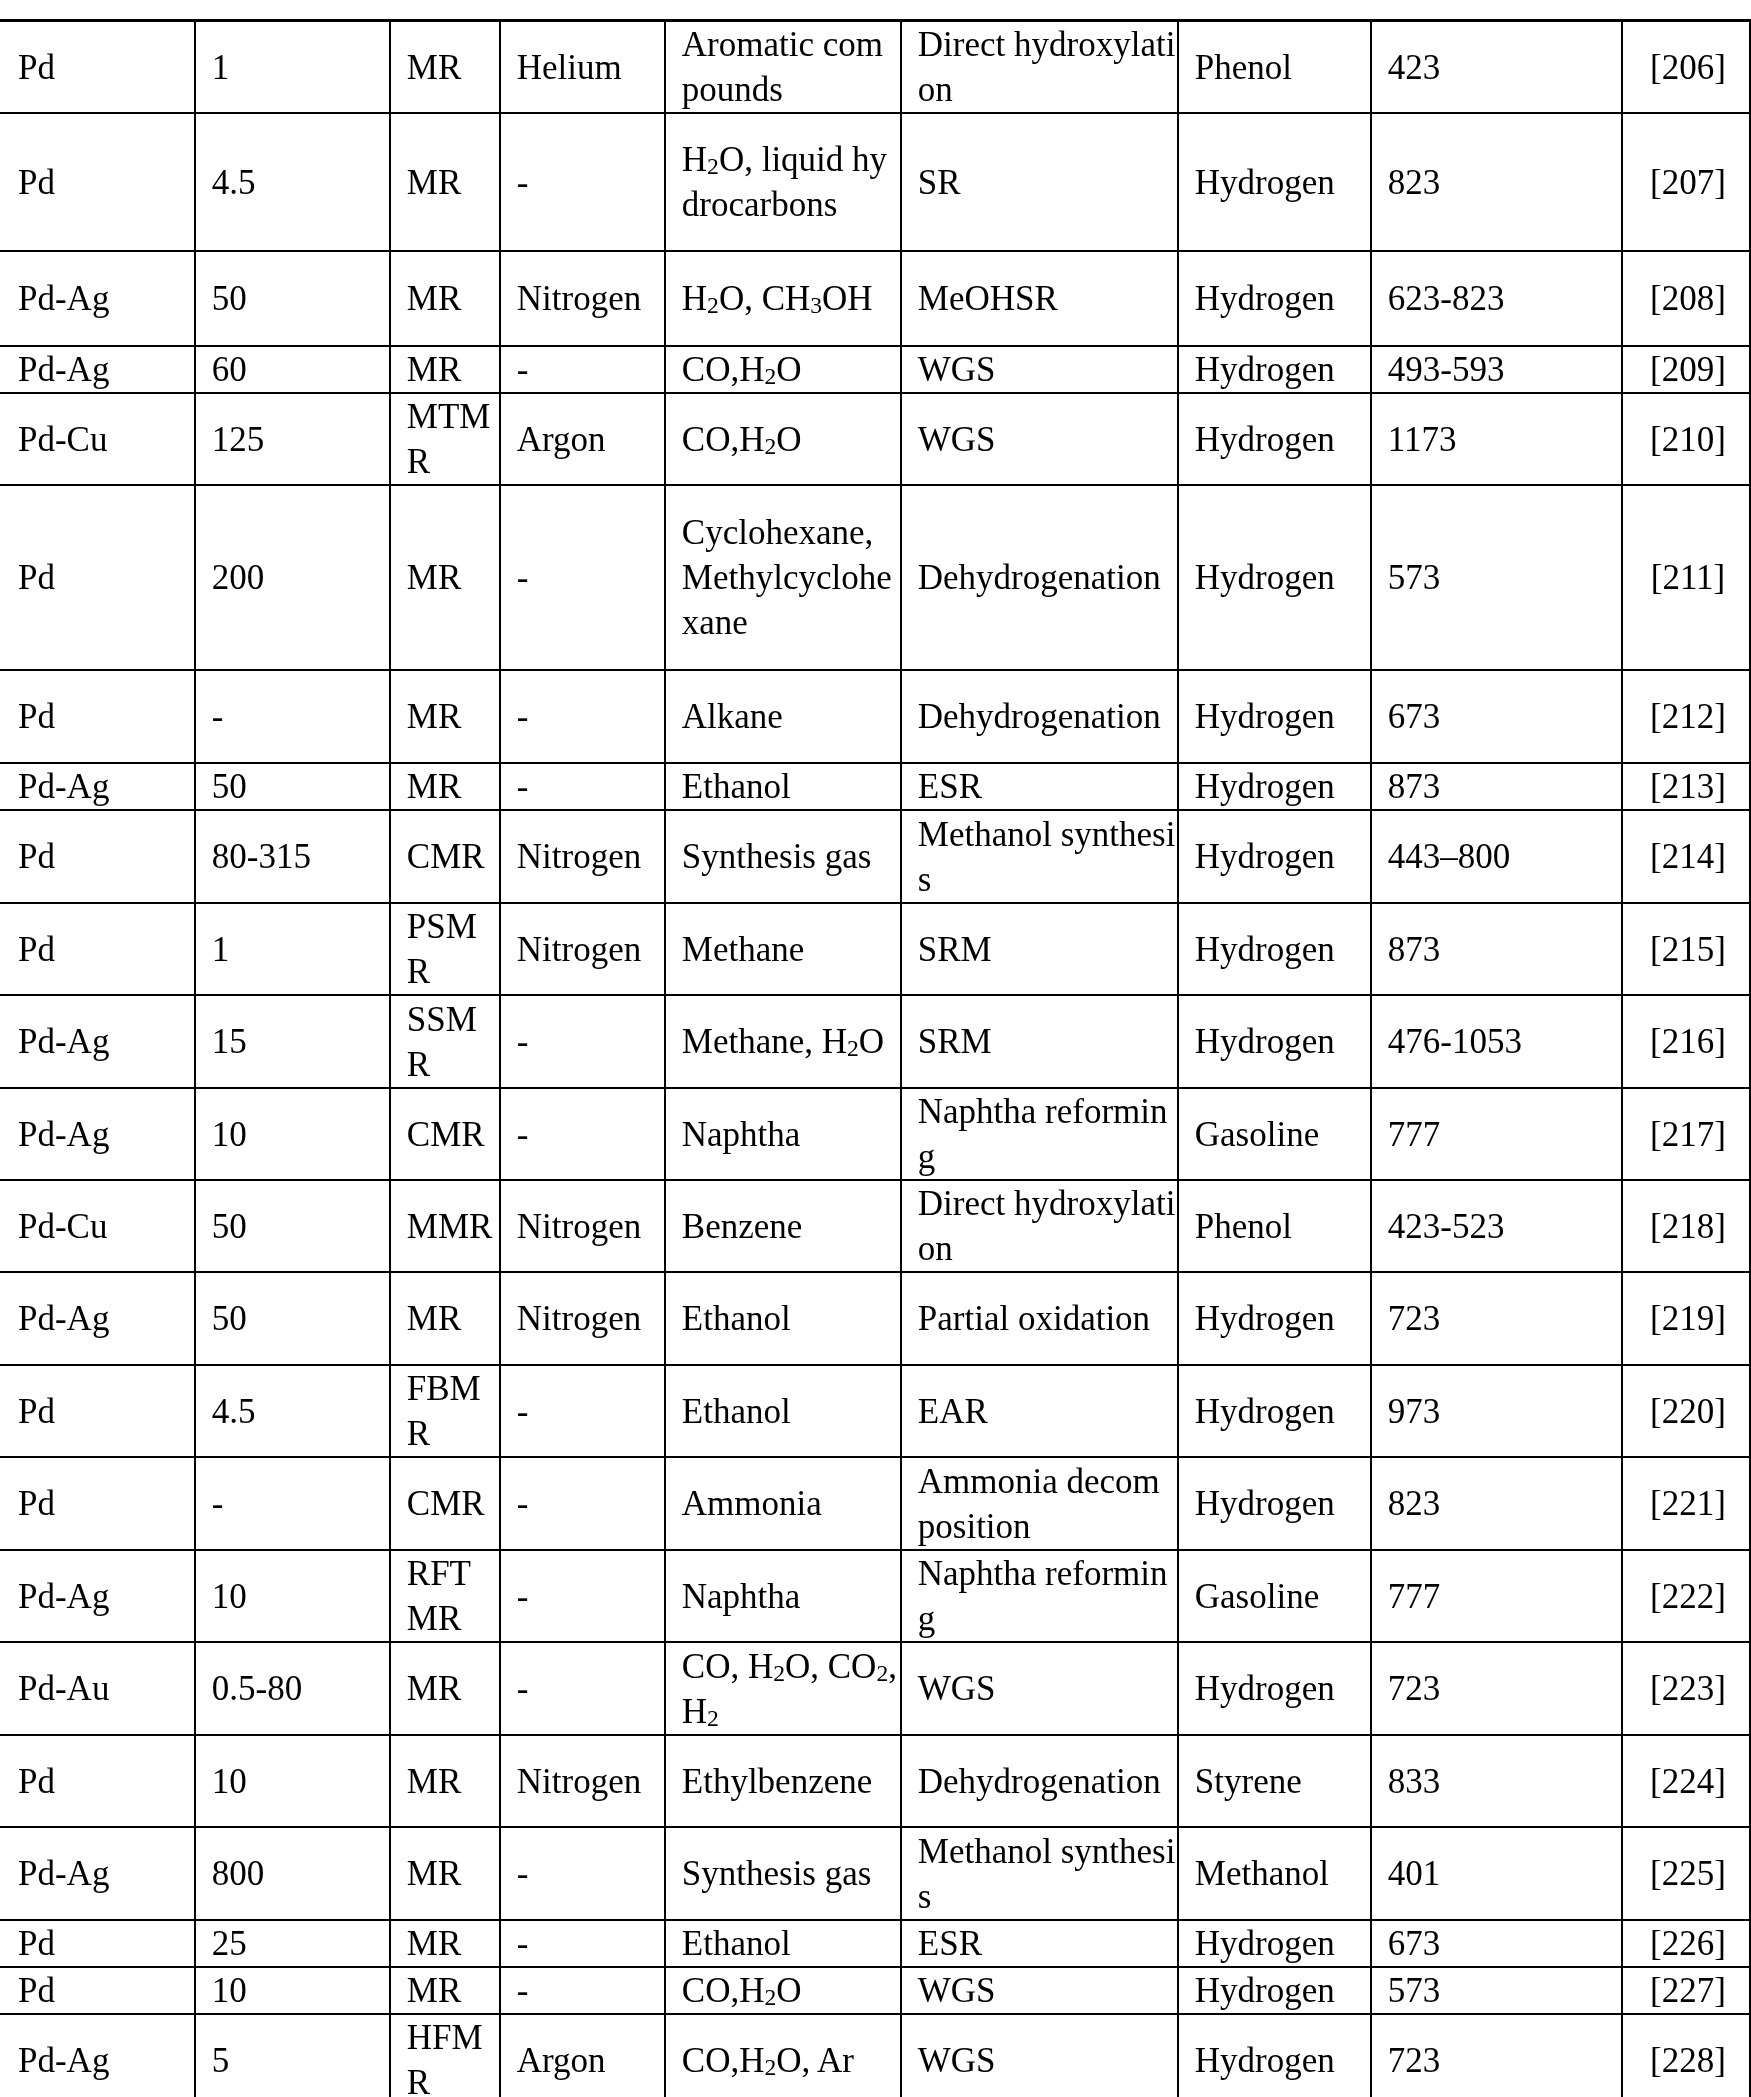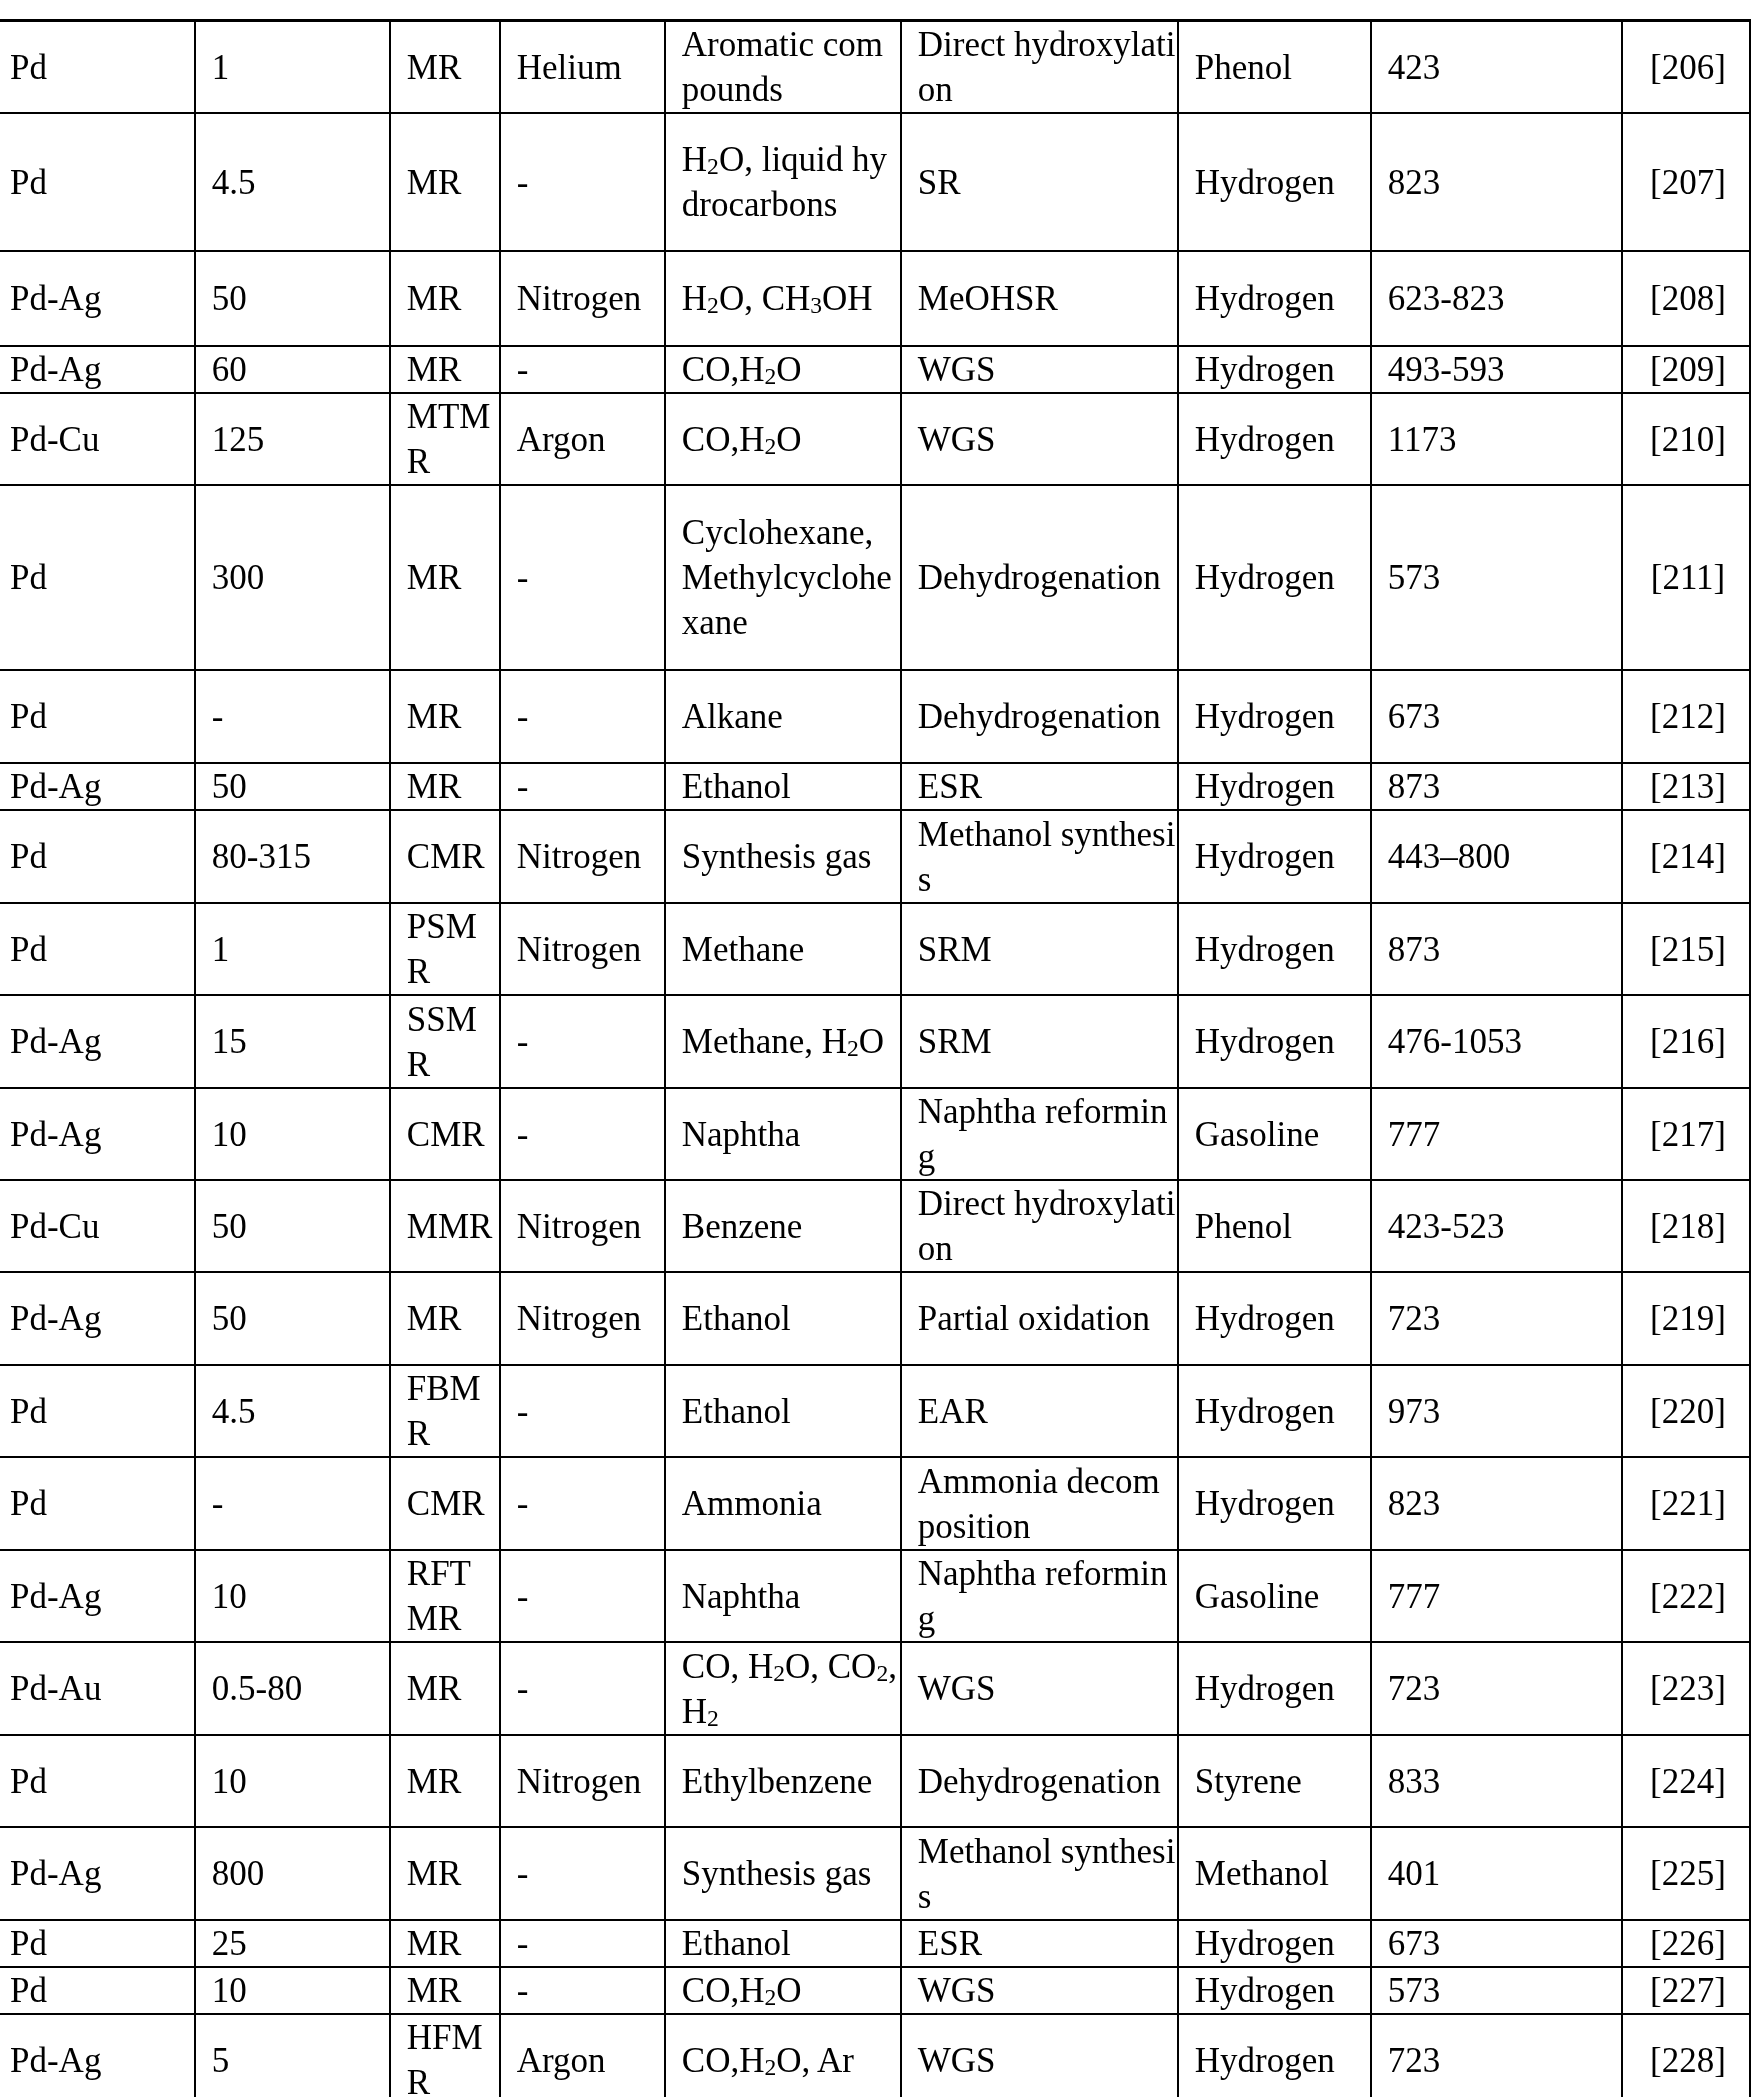--- a/index.html
+++ b/index.html
@@ -14,21 +14,21 @@
   }
   table.data-table td {
     border: 2.4px solid #000;
     padding: 0 0 0 15.8px;
     vertical-align: middle;
     word-break: break-all;
     overflow-wrap: anywhere;
   }
   table.data-table tr:first-child td { border-top: 3.2px solid #000; }
   table.data-table tr:last-child td { border-bottom: 3.2px solid #000; }
-  table.data-table td:first-child { border-left: none; padding-left: 10px; }
+  table.data-table td:first-child { border-left: none; padding-left: 18px; }
   table.data-table td:last-child { border-right: 2.4px solid #000; padding-left: 4px; text-align: center; }
   sub.chem { font-size: 23.6px; vertical-align: -3.2px; line-height: 0; }
 </style>
 </head>
 <body>
 
 <div class="sheet">
   <table class="data-table">
     <colgroup id="cols">
         <col style="width: 195px;">
@@ -92,21 +92,21 @@
           <td>MTMR</td>
           <td>Argon</td>
           <td>CO,H<sub class="chem">2</sub>O</td>
           <td>WGS</td>
           <td>Hydrogen</td>
           <td>1173</td>
           <td>[210]</td>
         </tr>
         <tr style="height: 185px;">
           <td>Pd</td>
-          <td>300</td>
+          <td>200</td>
           <td>MR</td>
           <td>-</td>
           <td>Cyclohexane, Methylcyclohexane</td>
           <td>Dehydrogenation</td>
           <td>Hydrogen</td>
           <td>573</td>
           <td>[211]</td>
         </tr>
         <tr style="height: 93px;">
           <td>Pd</td>

